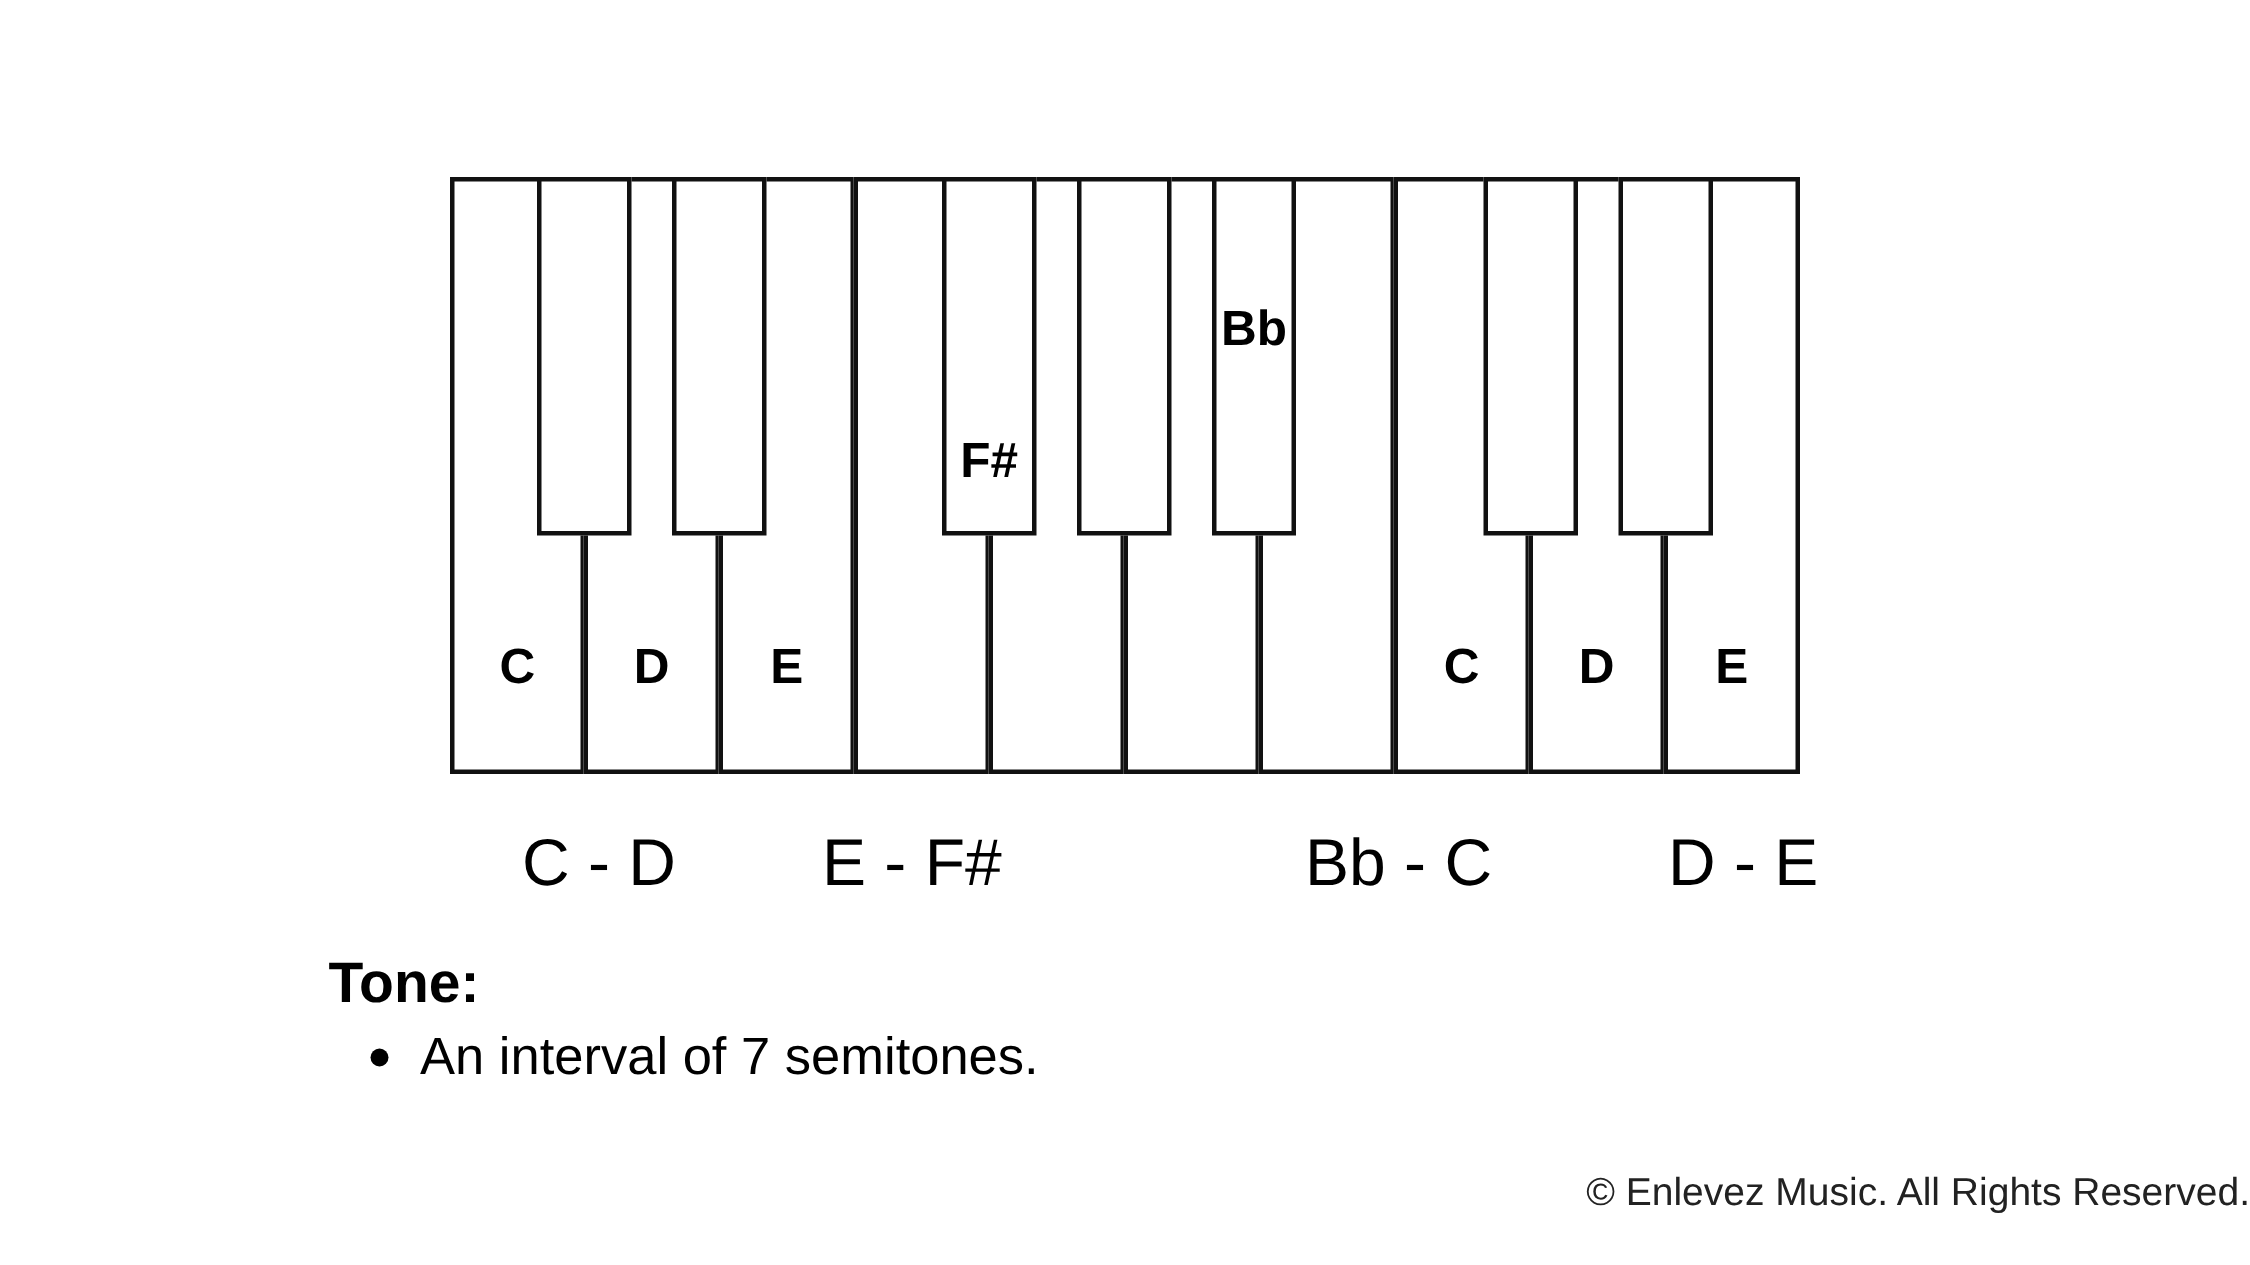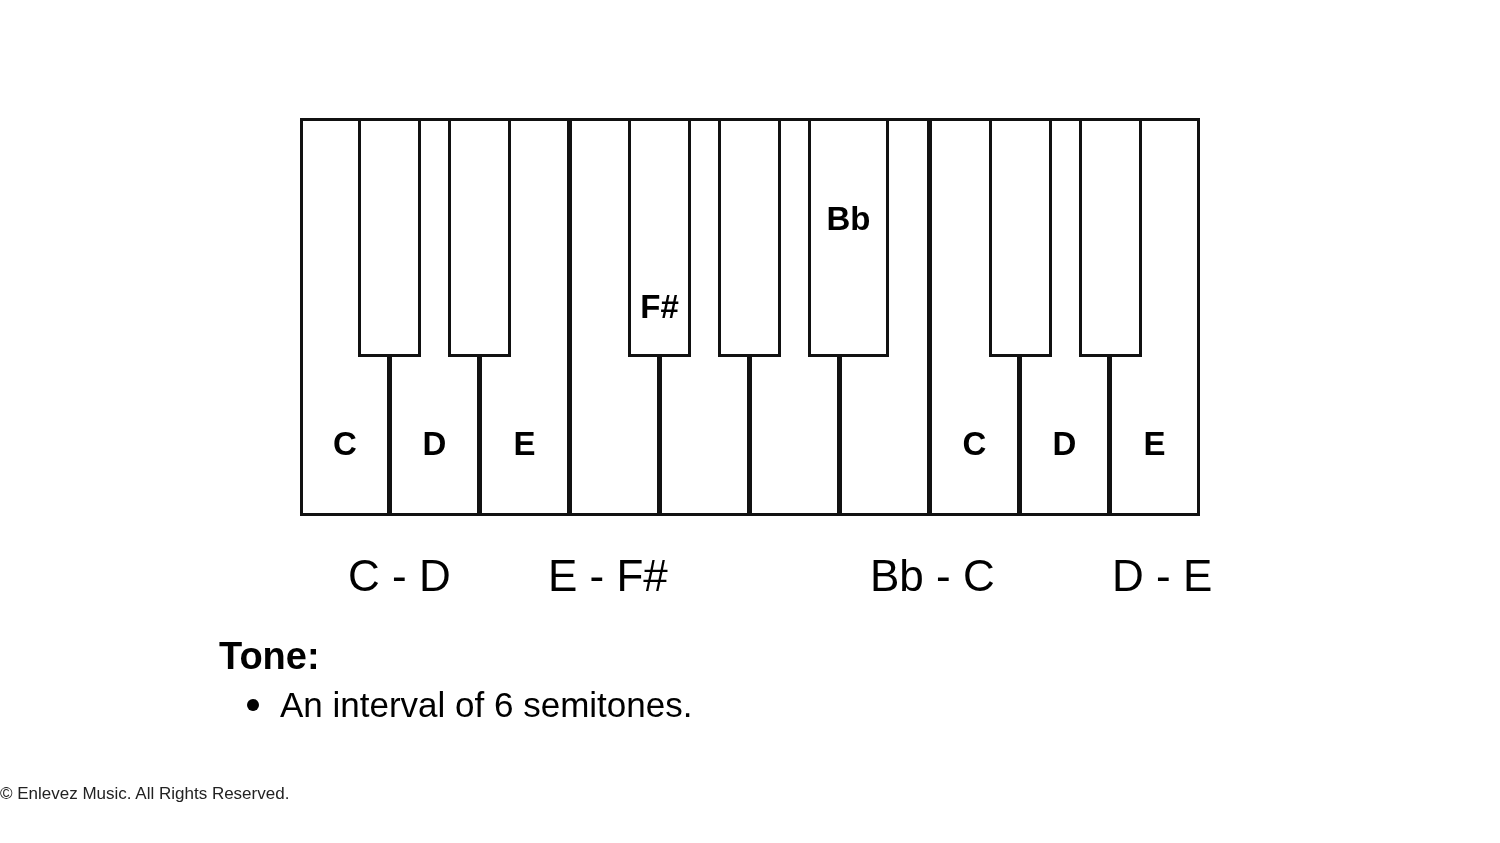--- a/index.html
+++ b/index.html
@@ -6,21 +6,21 @@
   body { width:1500px; height:843px; position:relative; overflow:hidden; font-family:"Liberation Sans", sans-serif; color:#000; }
   .kb { position:absolute; left:300px; top:118px; width:900px; height:398px; }
   .wkey { position:absolute; top:0; height:398px; box-sizing:border-box; border:3px solid #111; background:#fff; }
   .bkey { position:absolute; top:0; height:239px; box-sizing:border-box; border:3px solid #111; background:#fff; z-index:2; }
   .wlabel { position:absolute; left:0; right:0; top:305px; text-align:center; font-weight:bold; font-size:33px; line-height:36px; }
   .blabel { position:absolute; left:0; right:0; text-align:center; font-weight:bold; font-size:33px; line-height:36px; }
   .interval { position:absolute; top:556px; font-weight:normal; font-size:44px; line-height:40px; white-space:nowrap; }
   .heading { position:absolute; left:219px; top:634px; font-weight:bold; font-size:38px; line-height:44px; }
   .bullet-row { position:absolute; left:247px; top:683px; font-size:35px; line-height:44px; display:flex; align-items:center; }
   .dot { width:12px; height:12px; border-radius:50%; background:#000; margin-right:21px; }
-  .footer { position:absolute; left:0; right:0; top:780px; text-align:left; font-size:17px; line-height:28px; color:#222; }
+  .footer { position:absolute; left:0; right:0; top:780px; text-align:right; font-size:26px; line-height:28px; color:#222; }
 </style>
 </head>
 <body>
 
 <div class="kb">
   <div class="wkey" style="left:0px;width:90px;">
       <div class="wlabel">C</div>
     </div>
   <div class="wkey" style="left:89px;width:91px;">
       <div class="wlabel">D</div>
@@ -49,31 +49,31 @@
   <div class="wkey" style="left:809px;width:91px;">
       <div class="wlabel">E</div>
     </div>
 
   <div class="bkey" style="left:58px;width:63px;"></div>
   <div class="bkey" style="left:148px;width:63px;"></div>
   <div class="bkey" style="left:328px;width:63px;">
       <div class="blabel" style="top:168px;">F#</div>
     </div>
   <div class="bkey" style="left:418px;width:63px;"></div>
-  <div class="bkey" style="left:508px;width:81px;">
+  <div class="bkey" style="left:508px;width:56px;">
       <div class="blabel" style="top:80px;">Bb</div>
     </div>
   <div class="bkey" style="left:689px;width:63px;"></div>
   <div class="bkey" style="left:779px;width:63px;"></div>
 </div>
 
 <div class="interval" style="left:348px;">C - D</div>
 <div class="interval" style="left:548px;">E - F#</div>
 <div class="interval" style="left:870px;">Bb - C</div>
 <div class="interval" style="left:1094px;margin-left:18px;">D - E</div>
 
 <div class="heading">Tone:</div>
 <div class="bullet-row">
   <span class="dot"></span>
-  <span>An interval of 6 semitones.</span>
+  <span>An interval of 7 semitones.</span>
 </div>
 
 <div class="footer">© Enlevez Music. All Rights Reserved.</div>
 
 </body></html>

